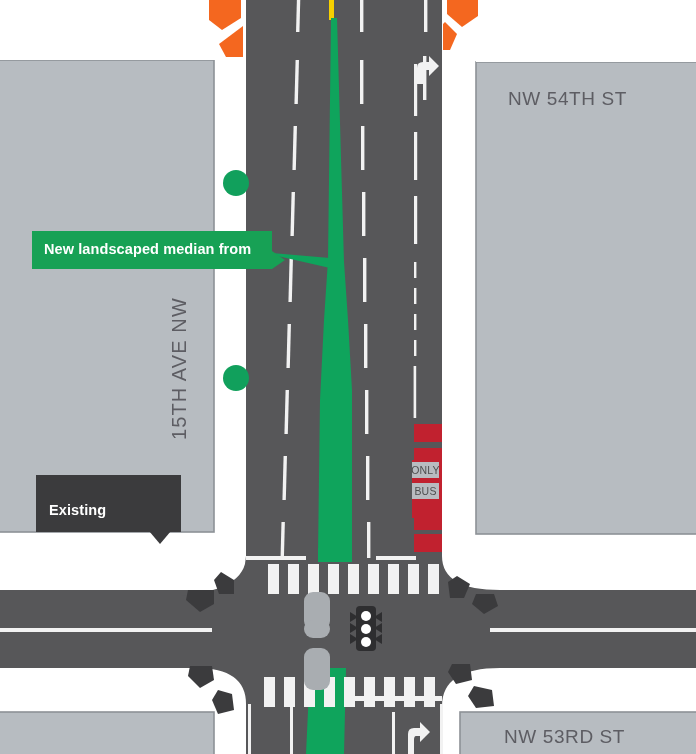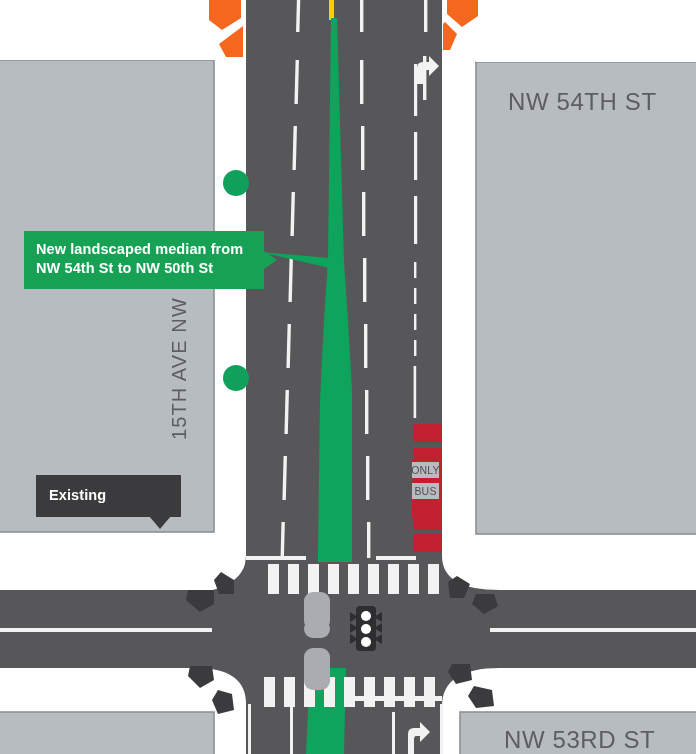--- a/index.html
+++ b/index.html
@@ -22,21 +22,21 @@
     position: absolute;
     left: 0;
     top: 0;
     width: 696px;
     height: 754px;
     display: block;
   }
   .street-label {
     position: absolute;
     font-family: "Liberation Sans", sans-serif;
-    font-size: 24px;
+    font-size: 19px;
     letter-spacing: 0.6px;
     color: #5d5d63;
     white-space: nowrap;
     user-select: none;
   }
   #label-15th-ave {
     left: 168px;
     top: 440px;
     transform-origin: left top;
     transform: rotate(-90deg);
@@ -54,21 +54,21 @@
   .callout {
     position: absolute;
     box-sizing: border-box;
     font-family: "Liberation Sans", sans-serif;
     font-weight: bold;
     color: #ffffff;
     line-height: 1.34;
     user-select: none;
   }
   #callout-median {
-    left: 24px;
+    left: 32px;
     top: 231px;
     width: 240px;
     padding: 9px 12px 10px 12px;
     background: #17a155;
     font-size: 14.5px;
     letter-spacing: 0.1px;
   }
   #callout-median .callout-tail {
     position: absolute;
     right: -13px;
@@ -76,21 +76,21 @@
     width: 0;
     height: 0;
     border-top: 9px solid transparent;
     border-bottom: 9px solid transparent;
     border-left: 13px solid #17a155;
   }
   #callout-crosswalk {
     left: 36px;
     top: 475px;
     width: 145px;
-    padding: 11px 12px 12px 13px;
+    padding: 26px 12px 12px 13px;
     background: #3b3b3d;
     font-size: 14.5px;
     letter-spacing: 0.1px;
   }
   #callout-crosswalk .callout-tail {
     position: absolute;
     right: 10px;
     bottom: -12px;
     width: 0;
     height: 0;
@@ -347,21 +347,20 @@
   </svg>
 
   <div class="street-label" id="label-15th-ave">15TH AVE NW</div>
 
   <div class="street-label" id="label-nw-54th">NW 54TH ST</div>
 
   <div class="street-label" id="label-nw-53rd">NW 53RD ST</div>
 
   <div class="callout" id="callout-median">
     <div>New landscaped median from</div>
-    <div>NW 54th St to NW 50th St</div>
     <span class="callout-tail"></span>
   </div>
 
   <div class="callout" id="callout-crosswalk">
     <div>Existing</div>
     <span class="callout-tail"></span>
   </div>
 
 </div>
 

